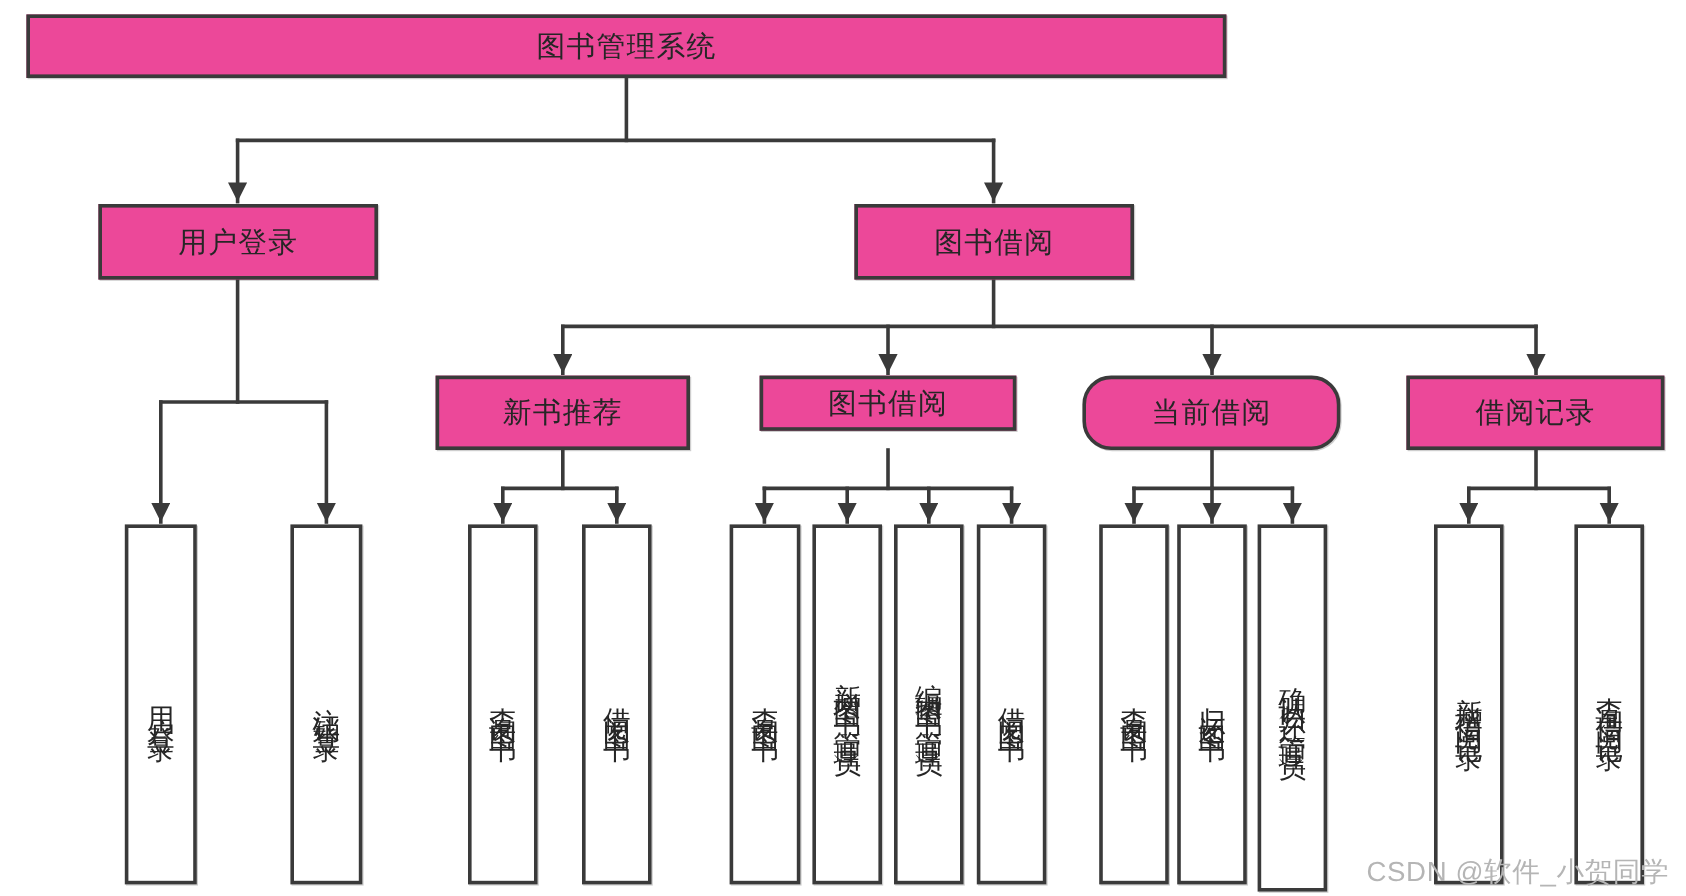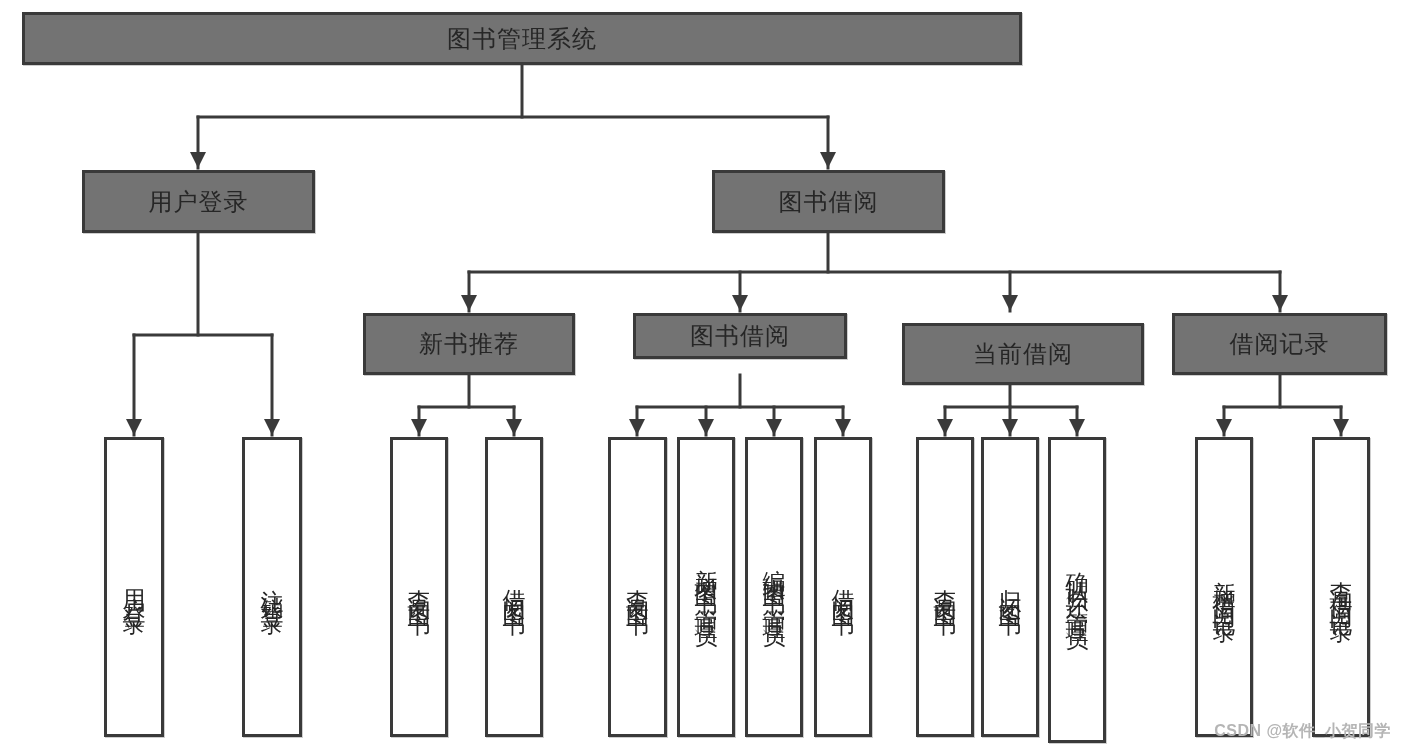--- a/index.html
+++ b/index.html
@@ -28,21 +28,21 @@
   }
   svg.connectors path.c {
     fill: none;
     stroke: var(--line);
     stroke-width: 3;
     stroke-linecap: square;
   }
 
   .node {
     position: absolute;
-    background: #737373;
+    background: #ec4899;
     border: 3px solid var(--line);
     display: flex;
     align-items: center;
     justify-content: center;
     color: var(--text);
     font-size: 24px;
     letter-spacing: 1px;
     box-shadow: 1px 1px 0 rgba(60,60,60,0.25);
   }
   .node.root { font-size: 24px; }
@@ -63,25 +63,24 @@
     letter-spacing: 8px;
     line-height: 1;
     color: var(--text);
     white-space: nowrap;
   }
 
   .watermark {
     position: absolute;
     right: 14px;
     bottom: 5px;
-    font-size: 16px;
+    font-size: 23px;
     color: var(--watermark);
     letter-spacing: 0.5px;
     pointer-events: none;
-    font-weight: bold;
   }
 </style>
 </head>
 <body>
 
 <div class="stage">
 
   <svg class="connectors" viewBox="0 0 1405 747" aria-hidden="true">
     <defs>
       <marker id="ah" markerUnits="userSpaceOnUse" markerWidth="20" markerHeight="20" refX="16" refY="8" orient="auto">
@@ -144,21 +143,21 @@
     </g>
   </svg>
 
   <div class="node root" style="left:22px; top:12px; width:1000px; height:53px;">图书管理系统</div>
 
   <div class="node" style="left:82px; top:170px; width:233px; height:63px;">用户登录</div>
   <div class="node" style="left:712px; top:170px; width:233px; height:63px;">图书借阅</div>
 
   <div class="node" style="left:363px; top:313px; width:212px; height:62px;">新书推荐</div>
   <div class="node" style="left:633px; top:313px; width:214px; height:46px;">图书借阅</div>
-  <div class="node" style="left:902px; top:323px; width:242px; height:62px;">当前借阅</div>
+  <div class="node" style="left:902px; top:313px; width:215px; height:62px;border-radius:24px;">当前借阅</div>
   <div class="node" style="left:1172px; top:313px; width:215px; height:62px;">借阅记录</div>
 
   <div class="leaf" style="left:104px; top:437px; width:60px; height:300px;">
     <span class="vtext">用户登录</span>
   </div>
   <div class="leaf" style="left:242px; top:437px; width:60px; height:300px;">
     <span class="vtext">注销登录</span>
   </div>
 
   <div class="leaf" style="left:390px; top:437px; width:58px; height:300px;">

